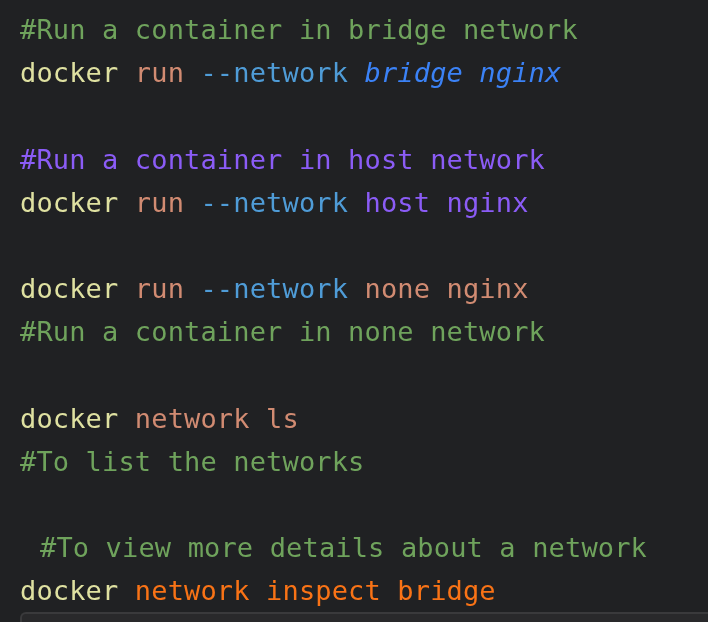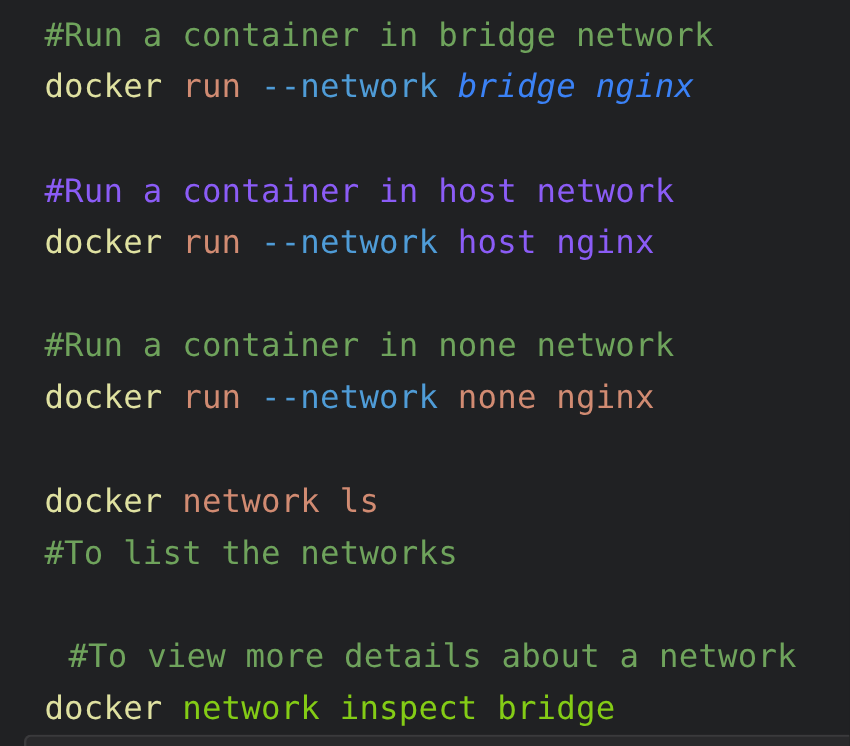--- a/index.html
+++ b/index.html
@@ -11,21 +11,21 @@
   }
   body {
     background: #202123;
     font-family: "DejaVu Sans Mono", "Liberation Mono", monospace;
   }
   .code-block {
     position: absolute;
     top: 0;
     left: 0;
     width: 708px;
-    padding: 8px 0 0 37px;
+    padding: 8px 0 0 20px;
     box-sizing: border-box;
   }
   .line {
     height: 43.2px;
     line-height: 43.2px;
     font-size: 27px;
     letter-spacing: 0.15px;
     white-space: pre;
     font-weight: 500;
   }
@@ -44,22 +44,22 @@
 </head>
 <body style="background: rgb(32, 33, 35);">
 
 <div class="code-block">
     <div class="line"><span style="color: rgb(111, 163, 92);">#Run a container in bridge network</span></div>
     <div class="line"><span style="color: rgb(223, 225, 161);">docker</span><span style="color: rgb(209, 139, 114);"> run </span><span style="color: rgb(79, 156, 215);">--network</span><span style="color: #3b82f6; font-style: italic;"> bridge nginx</span></div>
     <div class="line">&nbsp;</div>
     <div class="line"><span style="color: #8b5cf6;">#Run a container in host network</span></div>
     <div class="line"><span style="color: rgb(223, 225, 161);">docker</span><span style="color: rgb(209, 139, 114);"> run </span><span style="color: rgb(79, 156, 215);">--network</span><span style="color: #8b5cf6; text-align: center;"> host nginx</span></div>
     <div class="line">&nbsp;</div>
+    <div class="line"><span style="color: rgb(223, 225, 161);">docker</span><span style="color: rgb(209, 139, 114);"> run </span><span style="color: rgb(79, 156, 215);">--network</span><span style="color: rgb(209, 139, 114);"> none nginx</span></div>
     <div class="line"><span style="color: rgb(111, 163, 92);">#Run a container in none network</span></div>
-    <div class="line"><span style="color: rgb(223, 225, 161);">docker</span><span style="color: rgb(209, 139, 114);"> run </span><span style="color: rgb(79, 156, 215);">--network</span><span style="color: rgb(209, 139, 114);"> none nginx</span></div>
     <div class="line">&nbsp;</div>
     <div class="line"><span style="color: rgb(223, 225, 161);">docker</span><span style="color: rgb(209, 139, 114);"> network ls</span></div>
     <div class="line"><span style="color: rgb(111, 163, 92);">#To list the networks</span></div>
     <div class="line">&nbsp;</div>
     <div class="line"><span style="color: rgb(111, 163, 92); margin-left: 20px;">#To view more details about a network</span></div>
-    <div class="line"><span style="color: rgb(223, 225, 161);">docker</span><span style="color: #84cc16;"> network inspect bridge</span></div>
+    <div class="line"><span style="color: rgb(223, 225, 161);">docker</span><span style="color: #f97316;"> network inspect bridge</span></div>
   </div>
 <div class="next-block-edge" style="background: rgb(41, 41, 43); border-top-color: rgb(58, 58, 60); border-left-color: rgb(58, 58, 60);"></div>
 
 </body></html>

